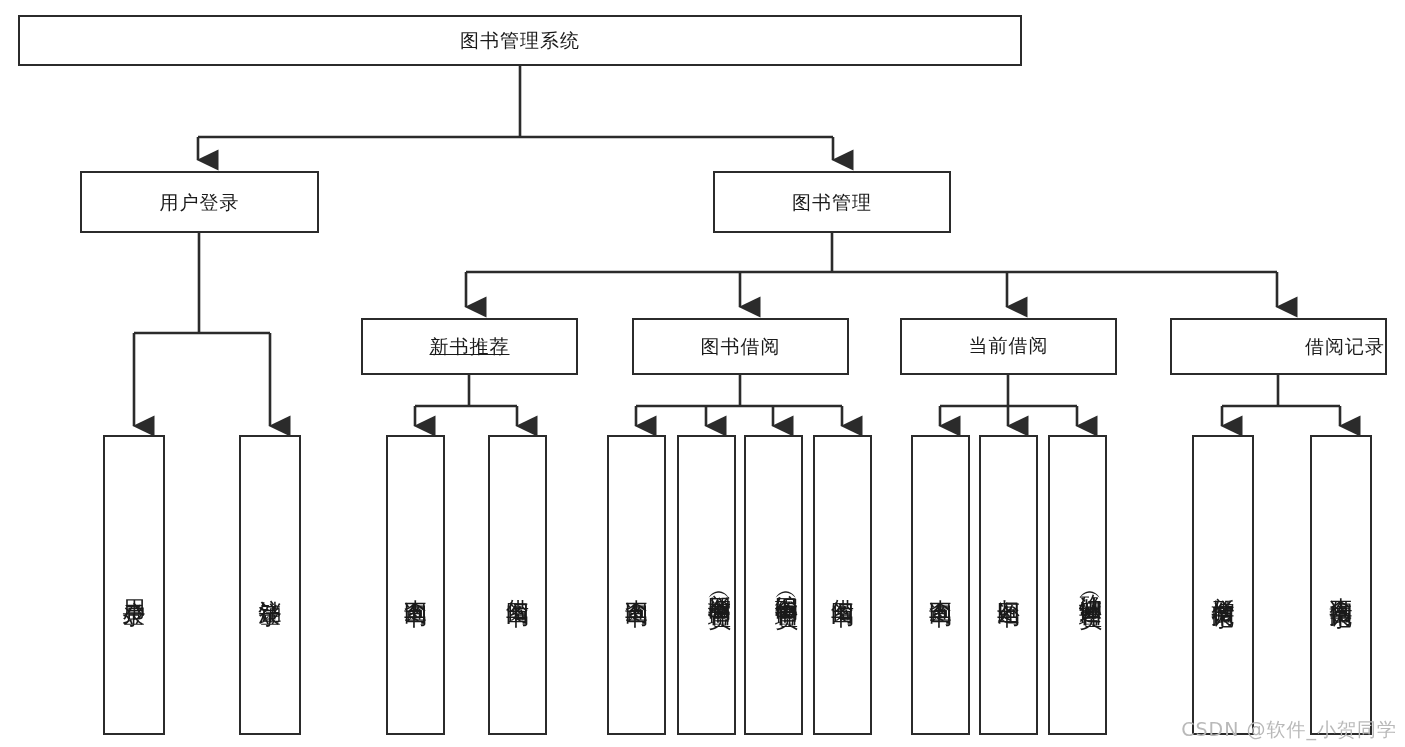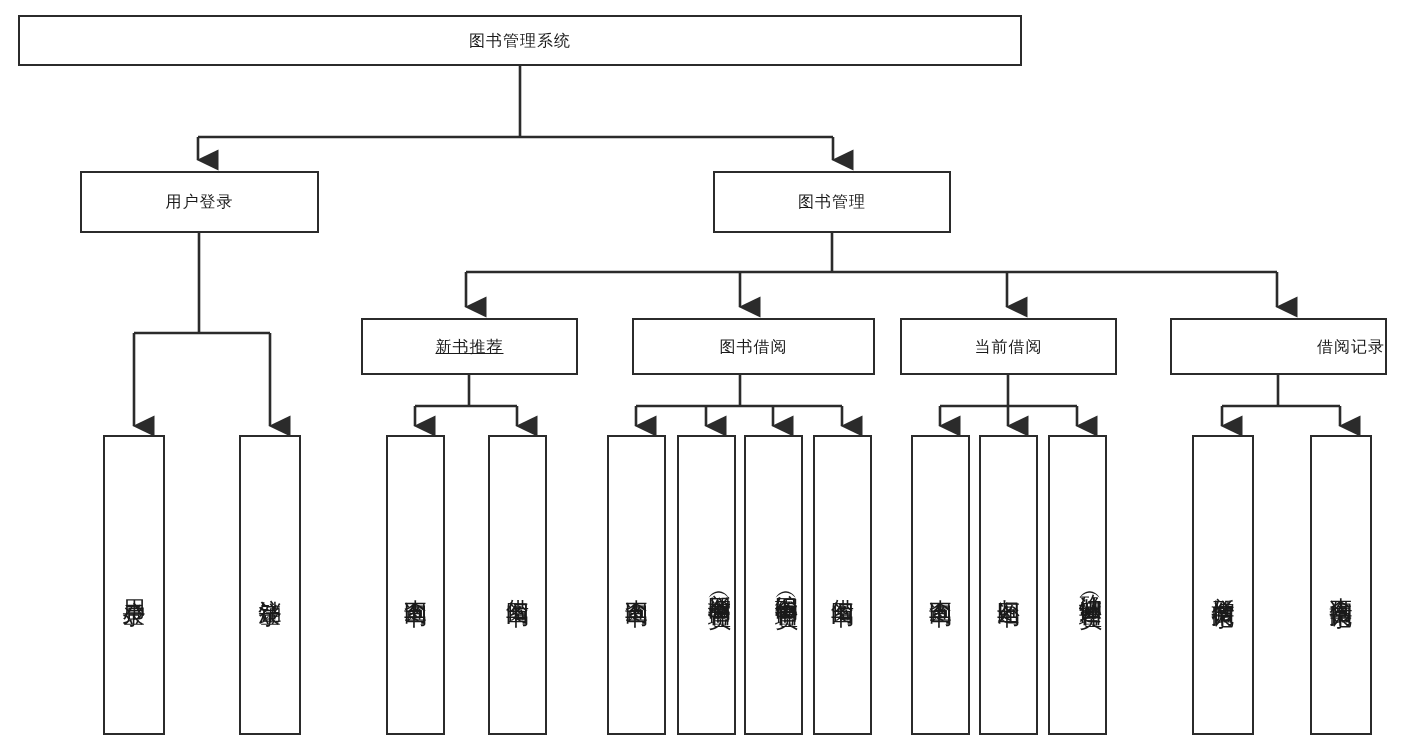--- a/index.html
+++ b/index.html
@@ -28,21 +28,21 @@
     position: absolute;
     box-sizing: border-box;
     background: #ffffff;
     border: 2px solid #2b2b2b;
     display: flex;
     align-items: center;
     justify-content: center;
     color: #1a1a1a;
   }
   .node.horiz {
-    font-size: 16px;
+    font-size: 19px;
     line-height: 1.2;
     letter-spacing: 1px;
   }
   .node.vert {
     writing-mode: vertical-rl;
     text-orientation: upright;
     font-size: 23px;
     line-height: 1.25;
     letter-spacing: 2px;
     padding: 6px 0;
@@ -129,24 +129,24 @@
   <div class="node horiz" style="left:80px; top:171px; width:239px; height:62px;">
     <span class="label">用户登录</span>
   </div>
   <div class="node horiz" style="left:713px; top:171px; width:238px; height:62px;">
     <span class="label">图书管理</span>
   </div>
 
   <div class="node horiz" style="left:361px; top:318px; width:217px; height:57px;text-decoration:underline;">
     <span class="label">新书推荐</span>
   </div>
-  <div class="node horiz" style="left:632px; top:318px; width:243px; height:57px;">
+  <div class="node horiz" style="left:632px; top:318px; width:217px; height:57px;">
     <span class="label">图书借阅</span>
   </div>
-  <div class="node horiz" style="left:900px; top:318px; width:217px; height:57px;">
+  <div class="node horiz" style="left:900px; top:318px; width:217px; height:57px;font-family:Liberation Serif, serif;">
     <span class="label">当前借阅</span>
   </div>
   <div class="node horiz" style="left:1170px; top:318px; width:217px; height:57px;justify-content:flex-end;">
     <span class="label">借阅记录</span>
   </div>
 
   <div class="node vert centered" style="left:103px; top:435px; width:62px; height:300px;">
     <span class="label">用户登录</span>
   </div>
   <div class="node vert centered" style="left:239px; top:435px; width:62px; height:300px;">
@@ -183,13 +183,14 @@
     <span class="label">确认归还（管理员）</span>
   </div>
 
   <div class="node vert centered" style="left:1192px; top:435px; width:62px; height:300px;">
     <span class="label">新增借阅记录</span>
   </div>
   <div class="node vert centered" style="left:1310px; top:435px; width:62px; height:300px;">
     <span class="label">查询借阅记录</span>
   </div>
 
+  <div class="watermark">CSDN @软件_小贺同学</div>
 </div>
 
 </body></html>

